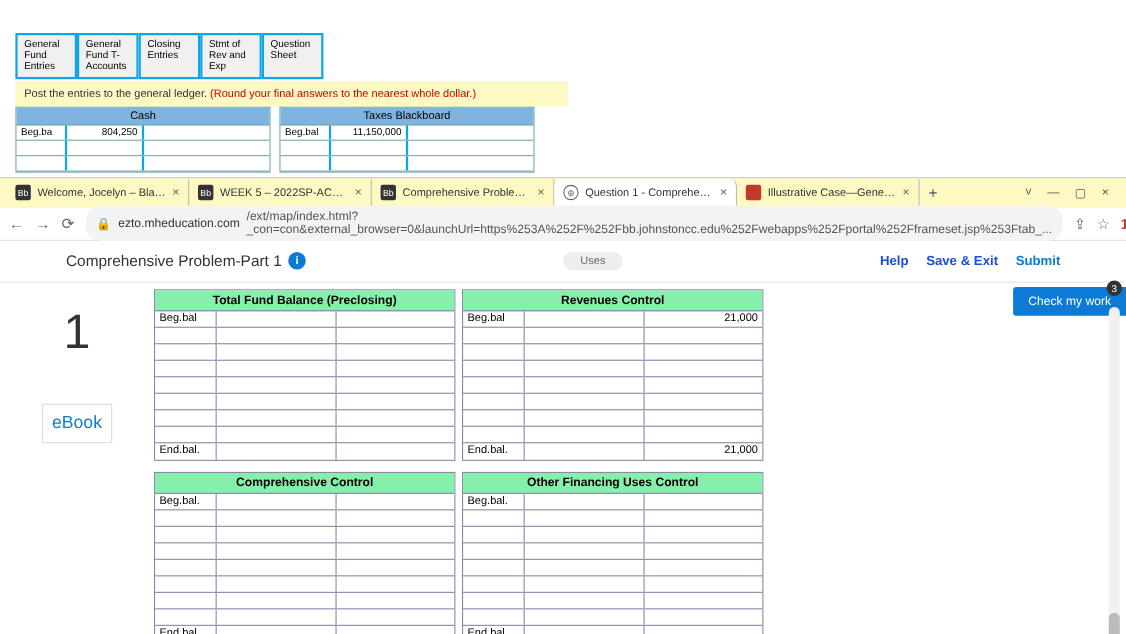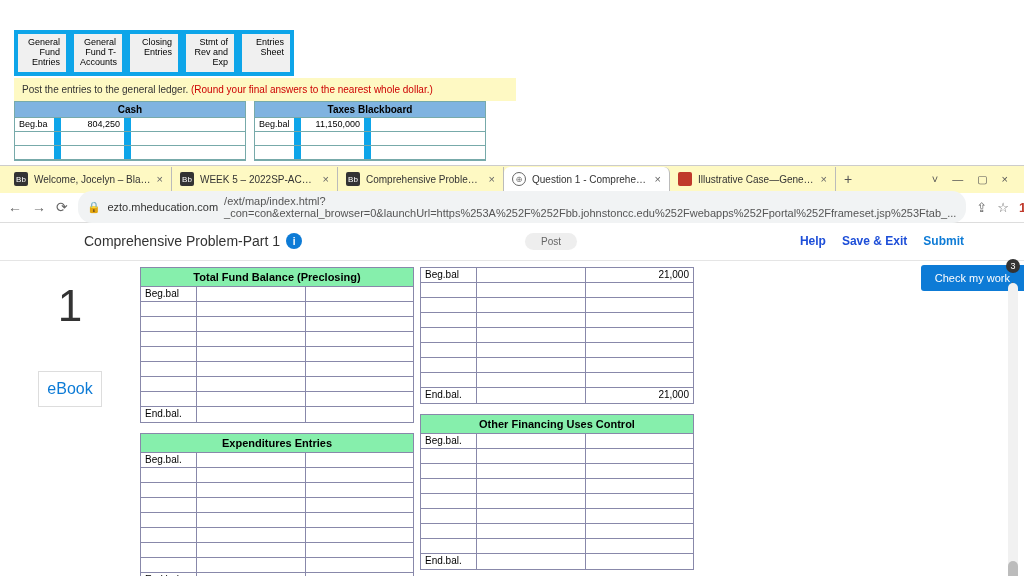--- a/index.html
+++ b/index.html
@@ -1,28 +1,28 @@
 <!DOCTYPE html>
 <html><head>
 <meta charset="utf-8">
 <style>
 * { box-sizing: border-box; margin: 0; padding: 0; }
 body { font-family: Arial, sans-serif; font-size: 11px; background: #fff; width: 1024px; overflow: hidden; }
 
 
 .top-section { background: #fff; padding: 0 0 4px 14px; }
 .tabs-row { display: flex; gap: 0; margin-top: 30px; }
-.tab-btn { border: 4px solid #0ea5e9; background: #f0f0f0; padding: 4px 6px; font-size: 9px; text-align: right; line-height: 1.1; width: 56px; }
+.tab-btn { border: 2px solid #0ea5e9; background: #f0f0f0; padding: 4px 6px; font-size: 9px; text-align: left; line-height: 1.1; width: 56px; }
 .instruction { background: #fef9c3; padding: 6px 8px; font-size: 10px; color: #333; width: 502px; margin-top: 2px;}
 .instruction .red { color: #c00; }
 .ledger-row { display: flex; gap: 8px; margin-top: 0; }
 .ledger { border: 1px solid #7aa; width: 232px; }
-.ledger-title { background: #7fb3e0; text-align: center; font-weight: bold; font-size: 10px; padding: 2px; border-bottom: 1px solid #7aa;}
+.ledger-title { background: #7fb3e0; text-align: center; font-weight: normal; font-size: 10px; padding: 2px; border-bottom: 1px solid #7aa;}
 .ledger-line { display: flex; height: 14px; border-bottom: 1px solid #7aa; }
-.ledger-cell { flex: 1; border-right: 7px solid #0ea5e9; padding: 1px 4px; font-size: 9px; text-align: right;}
+.ledger-cell { flex: 1; border-right: 2px solid #0ea5e9; padding: 1px 4px; font-size: 9px; text-align: right;}
 .ledger-cell:first-child { text-align: left; flex: 0 0 46px;}
 .ledger-cell.mid { flex: 0 0 70px; }
 .ledger-cell:last-child { border-right: none; }
 
 
 .browser-tabs { display: flex; align-items: center; background: #fef9c3; height: 28px; padding: 0 6px; border-top: 1px solid #ccc;}
 .btab { display: flex; align-items: center; gap: 6px; padding: 0 8px; height: 24px; font-size: 10px; color: #333; max-width: 166px; border-right: 1px solid #bbb;}
 .btab.active { background: #fff; border-radius: 6px 6px 0 0;}
 .btab .favicon { width: 14px; height: 14px; background: #333; color: #fff; font-size: 8px; display:flex;align-items:center;justify-content:center; border-radius:2px;}
 .btab .favicon.red { background: #c0392b; }
@@ -33,21 +33,21 @@
 .win-controls { margin-left: auto; display:flex; gap:14px; padding:0 10px; color:#555; font-size:11px;}
 
 .addr-bar { display: flex; align-items: center; height: 30px; background: #fff; padding: 0 8px; gap: 10px; border-bottom: 1px solid #ddd;}
 .addr-bar .nav-icon { color: #666; font-size: 14px; }
 .addr-url { flex: 1; background: #f1f3f4; border-radius: 14px; padding: 4px 10px; font-size: 11px; color: #555; display:flex; align-items:center; gap:6px;}
 .addr-url .lock { color: #666; }
 .addr-url .domain { color: #333; }
 .addr-icons { display:flex; gap:10px; align-items:center; color:#666; font-size:13px;}
 
 
-.assign-header { display: flex; align-items: center; padding: 10px 60px 10px 84px; border-bottom: 1px solid #e5e5e5; }
+.assign-header { display: flex; align-items: center; padding: 10px 60px 10px 60px; border-bottom: 1px solid #e5e5e5; }
 .assign-title { font-size: 14px; color: #333; }
 .info-badge { width:16px;height:16px;border-radius:50%;background:#0d7bd6;color:#fff;display:inline-flex;align-items:center;justify-content:center;font-size:10px;font-weight:bold;margin-left:6px;}
 .saved-pill { margin: 0 auto; background:#eee; color:#666; padding:3px 16px; border-radius:10px; font-size:10px;}
 .header-links { display:flex; gap:16px; font-size:12px;}
 .header-links .hl { color:#1d4ed8; font-weight:bold;}
 .header-links .submit { color:#0d7bd6; }
 
 
 .work-area { display:flex; position:relative; }
 .left-col { width: 140px; text-align:center; padding-top: 20px;}
@@ -74,21 +74,21 @@
 </style>
 </head>
 <body>
 
 <div class="top-section">
   <div class="tabs-row">
     <div class="tab-btn">General Fund Entries</div>
     <div class="tab-btn">General Fund T-Accounts</div>
     <div class="tab-btn">Closing Entries</div>
     <div class="tab-btn">Stmt of Rev and Exp</div>
-    <div class="tab-btn">Entries Sheet</div>
+    <div class="tab-btn">Question Sheet</div>
   </div>
   <div class="instruction">
     <span>Post the entries to the general ledger. </span><span class="red">(Round your final answers to the nearest whole dollar.)</span>
   </div>
   <div class="ledger-row">
     <div class="ledger">
       <div class="ledger-title">Cash</div>
       <div class="ledger-line">
           <div class="ledger-cell">Beg.ba</div>
           <div class="ledger-cell mid">804,250</div>
@@ -173,21 +173,21 @@
     <span>⇪</span>
     <span>☆</span>
     <span style="color:#c0392b;font-weight:bold;">1p</span>
 
   </div>
 </div>
 
 <div class="assign-header">
   <span class="assign-title">Comprehensive Problem-Part 1</span>
   <span class="info-badge">i</span>
-  <span class="saved-pill">Post</span>
+  <span class="saved-pill">Uses</span>
   <div class="header-links">
     <span class="hl">Help</span>
     <span class="hl">Save &amp; Exit</span>
     <span class="hl submit">Submit</span>
   </div>
 </div>
 
 <div class="work-area">
   <div class="check-work">
     <span>Check my work</span>
@@ -241,21 +241,21 @@
             <div class="t-cell amt"></div>
             <div class="t-cell amt2"></div>
           </div>
         <div class="t-row">
             <div class="t-cell label">End.bal.</div>
             <div class="t-cell amt"></div>
             <div class="t-cell amt2"></div>
           </div>
       </div>
       <div class="t-account">
-        <div class="t-title">Expenditures Entries</div>
+        <div class="t-title">Comprehensive Control</div>
         <div class="t-row">
             <div class="t-cell label">Beg.bal.</div>
             <div class="t-cell amt"></div>
             <div class="t-cell amt2"></div>
           </div>
         <div class="t-row">
             <div class="t-cell label"></div>
             <div class="t-cell amt"></div>
             <div class="t-cell amt2"></div>
           </div>
@@ -291,20 +291,21 @@
           </div>
         <div class="t-row">
             <div class="t-cell label">End.bal.</div>
             <div class="t-cell amt"></div>
             <div class="t-cell amt2"></div>
           </div>
       </div>
     </div>
     <div class="tcol">
       <div class="t-account">
+        <div class="t-title">Revenues Control</div>
         <div class="t-row">
             <div class="t-cell label">Beg.bal</div>
             <div class="t-cell amt"></div>
             <div class="t-cell amt2">21,000</div>
           </div>
         <div class="t-row">
             <div class="t-cell label"></div>
             <div class="t-cell amt"></div>
             <div class="t-cell amt2"></div>
           </div>

